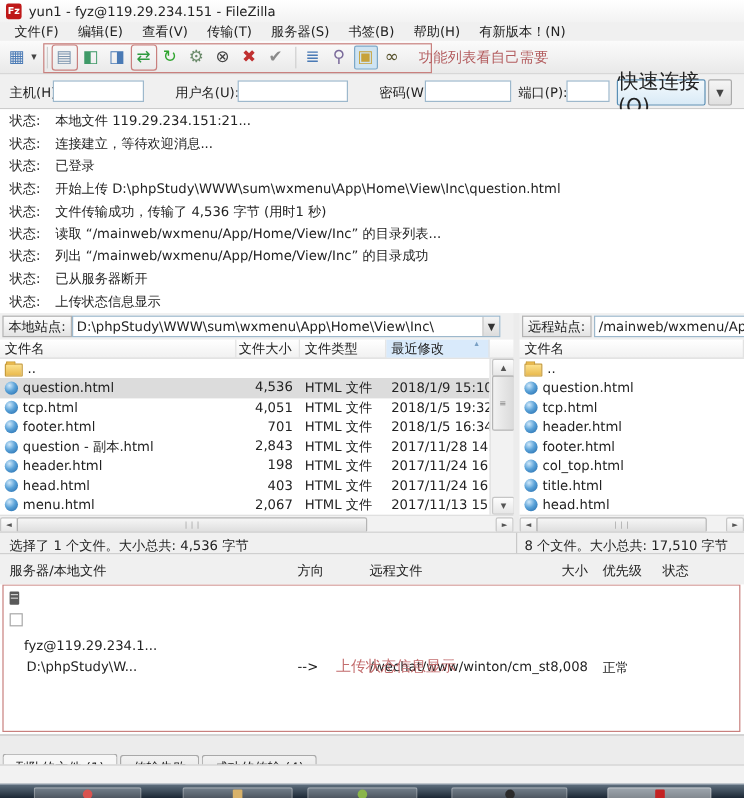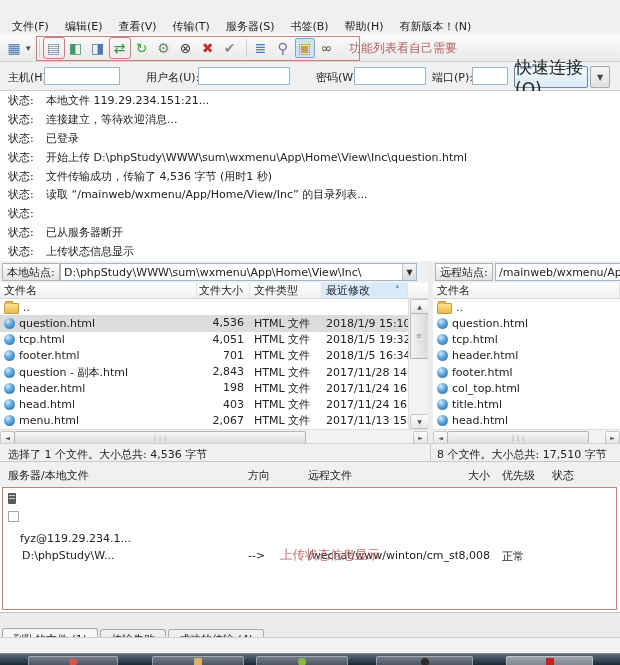--- a/index.html
+++ b/index.html
@@ -133,20 +133,24 @@
   .tk-btn{position:absolute;top:2px;height:12px;background:rgba(255,255,255,0.22);border:1px solid rgba(255,255,255,0.35);
           border-bottom:none;border-radius:2px 2px 0 0;display:flex;align-items:flex-start;justify-content:center;}
   .tk-btn.active{background:rgba(255,255,255,0.45);}
   .tk-ic{width:8px;height:8px;margin-top:1px;border-radius:50%;}
 </style>
 </head>
 <body>
 
 <div id="win">
 
+  <div id="titlebar">
+    <span id="appicon">Fz</span>
+    <span id="apptitle">yun1 - fyz@119.29.234.151 - FileZilla</span>
+  </div>
 
   <div id="menubar">
       <span class="menu-item">文件(F)</span>
       <span class="menu-item">编辑(E)</span>
       <span class="menu-item">查看(V)</span>
       <span class="menu-item">传输(T)</span>
       <span class="menu-item">服务器(S)</span>
       <span class="menu-item">书签(B)</span>
       <span class="menu-item">帮助(H)</span>
       <span class="menu-item">有新版本！(N)</span>
@@ -237,20 +241,21 @@
       <div class="log-row">
         <span class="log-label">状态:</span>
         <span class="log-msg">文件传输成功，传输了 4,536 字节 (用时1 秒)</span>
       </div>
       <div class="log-row">
         <span class="log-label">状态:</span>
         <span class="log-msg">读取 “/mainweb/wxmenu/App/Home/View/Inc” 的目录列表...</span>
       </div>
       <div class="log-row">
         <span class="log-label">状态:</span>
+        <span class="log-msg">列出 “/mainweb/wxmenu/App/Home/View/Inc” 的目录成功</span>
       </div>
       <div class="log-row">
         <span class="log-label">状态:</span>
         <span class="log-msg">已从服务器断开</span>
       </div>
       <div class="log-row">
         <span class="log-label">状态:</span>
         <span class="log-msg">上传状态信息显示</span>
       </div>
     </div>

